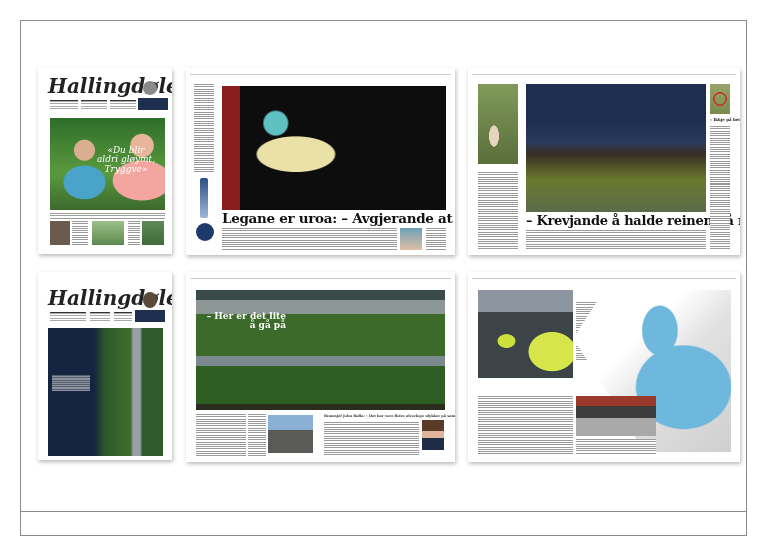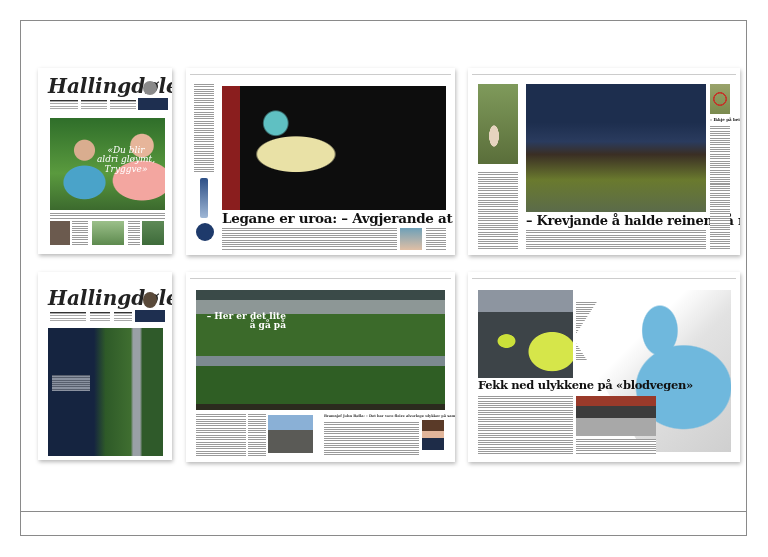--- a/index.html
+++ b/index.html
@@ -91,17 +91,16 @@
   <div class="headline" style="left:138px;top:143px;font-size:3.5px;color:#333;">Bramsjef John Bølla: – Det har vore fleire alvorlege ulykker på same lina</div>
   <div class="tinytext" style="left:138px;top:150px;width:95px;height:34px;"></div>
   <div class="photo" style="left:236px;top:148px;width:22px;height:30px;background:linear-gradient(#5a3a28 0 35%,#e1b59a 35% 60%,#1e2c48 60%);"></div>
 </div>
 
 <div class="page spread" style="left:468px;top:272px;width:272px;height:190px;">
   <div class="hdrstrip"></div>
   <div class="photo" style="left:10px;top:18px;width:95px;height:88px;background:radial-gradient(ellipse at 78% 70%,#d6e64a 0 22%,transparent 23%),radial-gradient(ellipse at 30% 58%,#cbe03a 0 9%,transparent 10%),linear-gradient(#8d95a0 0 25%,#3d4448 25% 100%);"></div>
   <div class="tinytext" style="left:108px;top:30px;width:22px;height:60px;"></div>
   <div class="photo" style="left:105px;top:18px;width:158px;height:162px;background:radial-gradient(ellipse at 70% 60%,#6fb8dd 0 30%,transparent 31%),radial-gradient(ellipse at 55% 25%,#6fb8dd 0 14%,transparent 15%),linear-gradient(135deg,#fff 0 35%,#e2e2e2 55%,#cfcfcf);clip-path:polygon(20% 0,100% 0,100% 100%,45% 100%,20% 60%,0 30%);"></div>
-  <div class="headline" style="left:10px;top:108px;font-size:11.5px;letter-spacing:-0.3px;">Fekk ned ulykkene på «blodvegen»</div>
   <div class="tinytext" style="left:10px;top:124px;width:95px;height:58px;"></div>
   <div class="photo" style="left:108px;top:124px;width:80px;height:40px;background:linear-gradient(#9a3a2a 0 25%,#3c3c3c 25% 55%,#a8a8a8 55%);"></div>
   <div class="tinytext" style="left:108px;top:167px;width:80px;height:15px;"></div>
 </div>
 
 </body></html>

